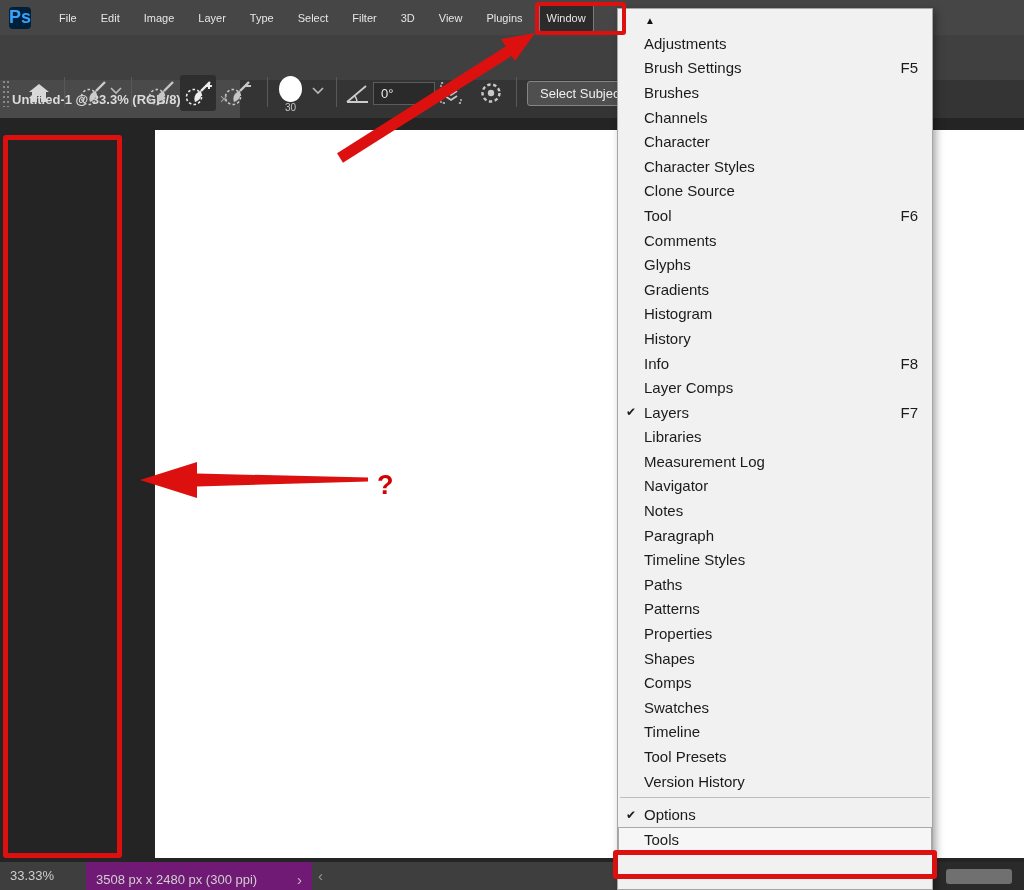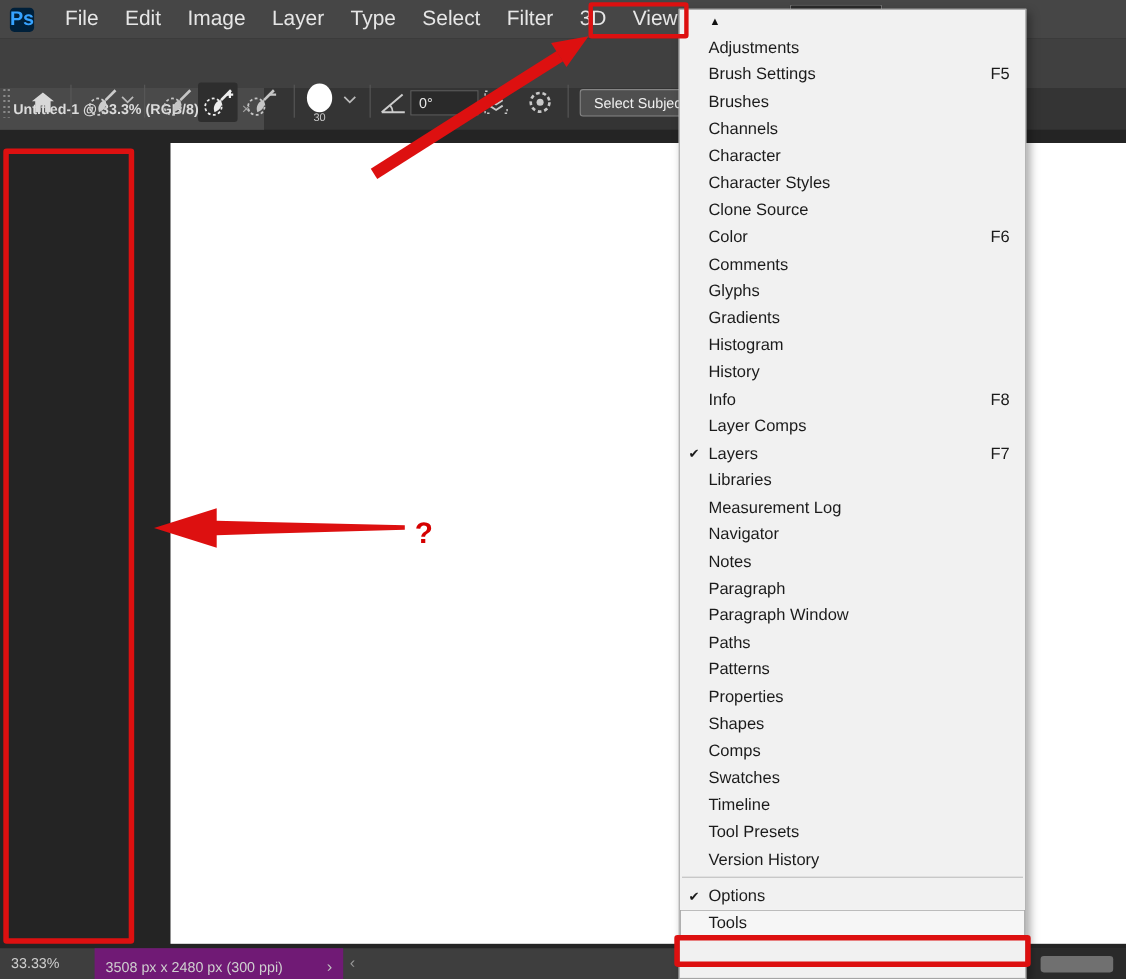--- a/index.html
+++ b/index.html
@@ -7,21 +7,21 @@
               font-family:"Liberation Sans", sans-serif; }
   #app { position:relative; width:1024px; height:890px; }
 
   
   #menubar { position:absolute; left:0; top:0; width:1024px; height:35px;
              background:#464646; display:flex; align-items:center; z-index:10; }
   .ps-logo { width:22px; height:22px; margin:0 16px 0 9px; border-radius:4px;
              background:#00203a; color:#36a3ff; font-size:18px; font-weight:bold;
              display:flex; align-items:center; justify-content:center; }
   .mb-items { display:flex; align-items:center; height:35px; }
-  .mb-item { color:#e6e6e6; font-size:19px; padding:3px 8px; margin:0 4px; border-radius:2px;
+  .mb-item { color:#e6e6e6; font-size:11px; padding:3px 8px; margin:0 4px; border-radius:2px;
              line-height:22px; white-space:nowrap; }
   .mb-item.active { background:#2b2b2b; box-shadow:inset 0 0 0 1px #7a7a7a; }
 
   
   #optionsbar { position:absolute; left:0; top:35px; width:1024px; height:45px;
                 background:#404040; z-index:9; }
   .grip { position:absolute; left:3px; top:46px; width:2px; height:26px;
           background:repeating-linear-gradient(to bottom,#8a8a8a 0 2px,transparent 2px 5px); }
   .grip2 { left:7px; }
   .ob-sep { position:absolute; top:42px; width:1px; height:30px; background:#585858; }
@@ -266,21 +266,21 @@
         </div>
 
         <div class="menu-row">
           <span class="check">✔</span>
           <span class="label">Clone Source</span>
           <span class="shortcut"></span>
         </div>
 
         <div class="menu-row">
           <span class="check">✔</span>
-          <span class="label">Color</span>
+          <span class="label">Tool</span>
           <span class="shortcut">F6</span>
         </div>
 
         <div class="menu-row">
           <span class="check">✔</span>
           <span class="label">Comments</span>
           <span class="shortcut"></span>
         </div>
 
         <div class="menu-row">
@@ -351,21 +351,21 @@
         </div>
 
         <div class="menu-row">
           <span class="check">✔</span>
           <span class="label">Paragraph</span>
           <span class="shortcut"></span>
         </div>
 
         <div class="menu-row">
           <span class="check">✔</span>
-          <span class="label">Paragraph Window</span>
+          <span class="label">Timeline Styles</span>
           <span class="shortcut"></span>
         </div>
 
         <div class="menu-row">
           <span class="check">✔</span>
           <span class="label">Paths</span>
           <span class="shortcut"></span>
         </div>
 
         <div class="menu-row">

